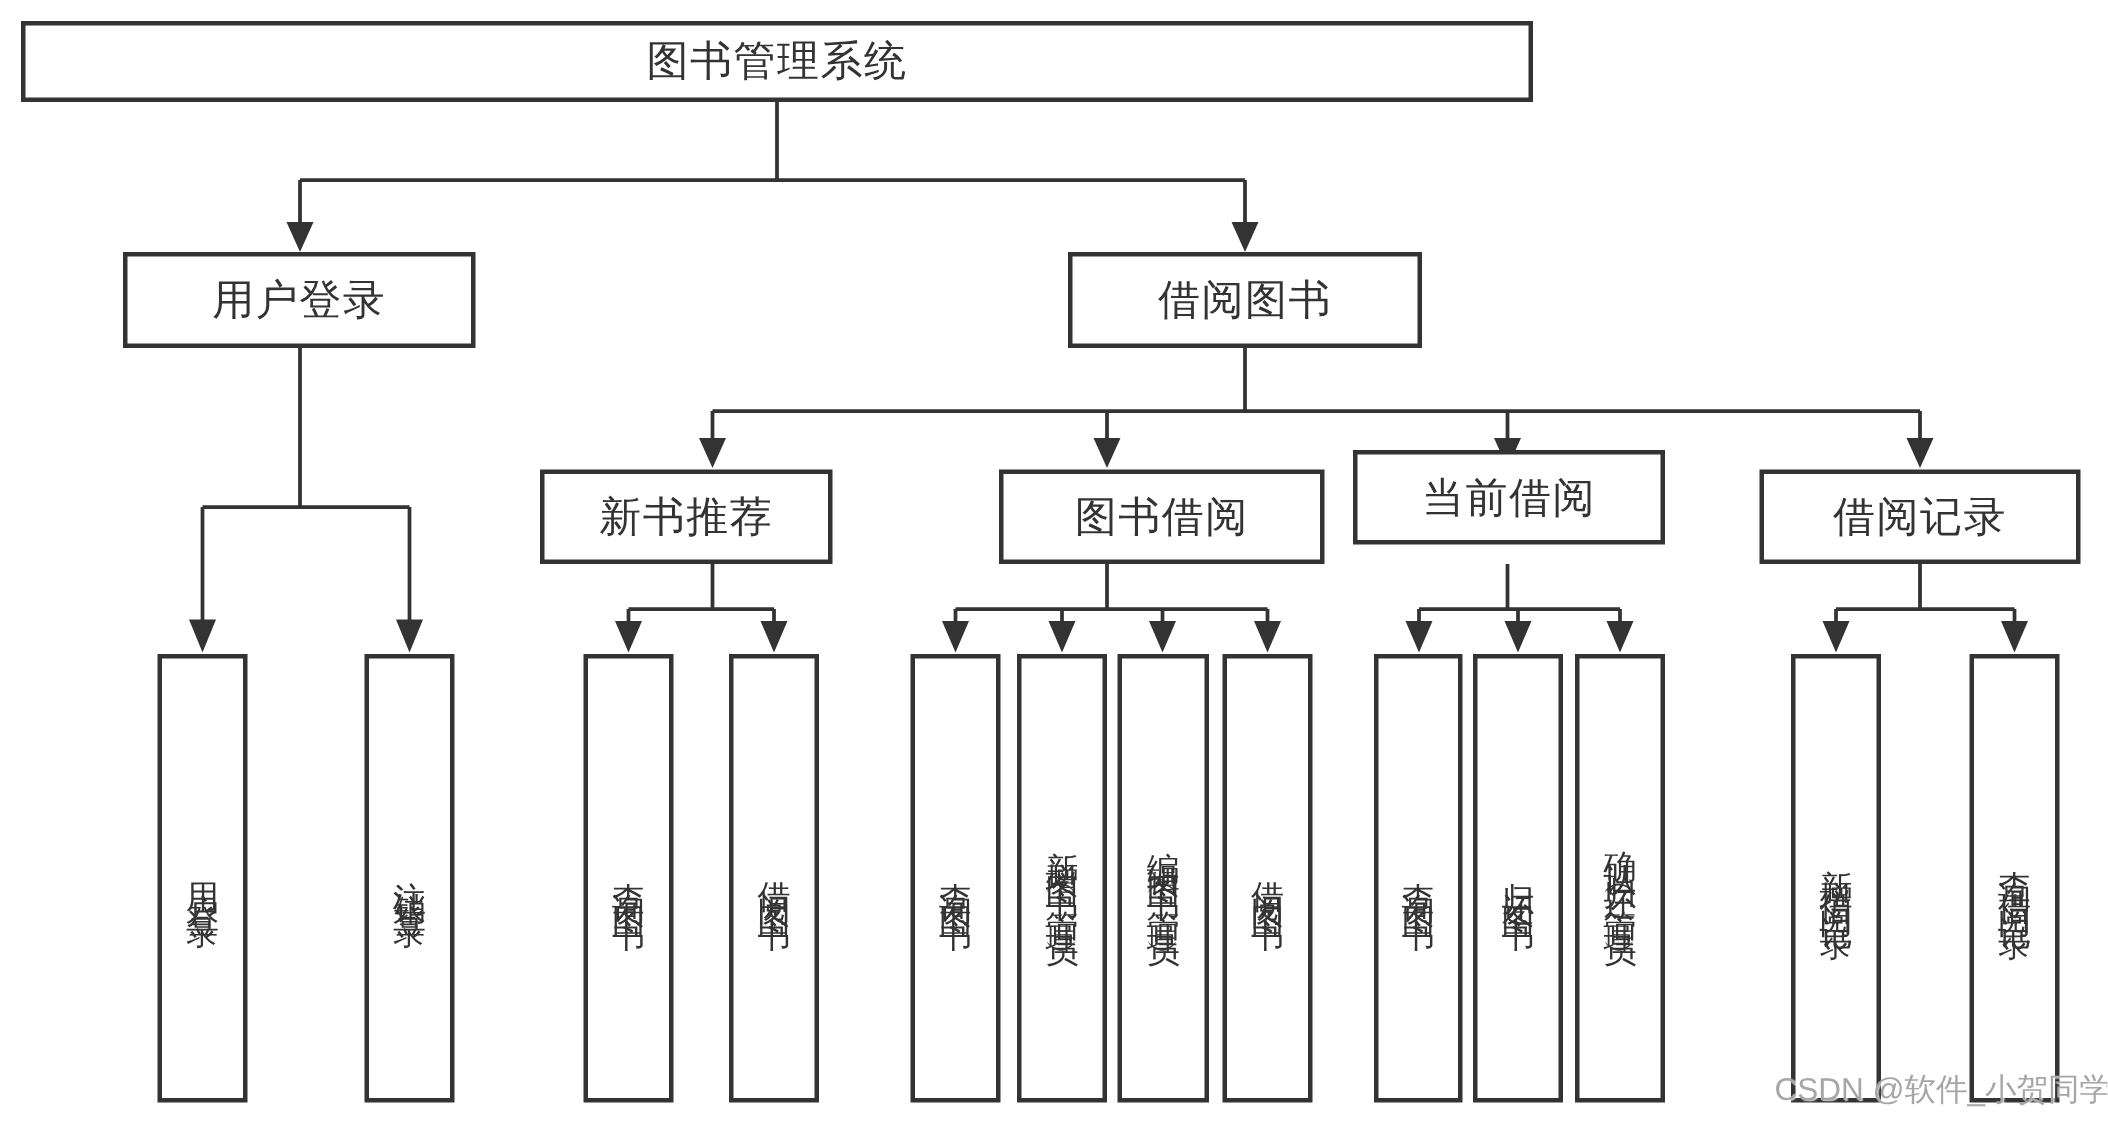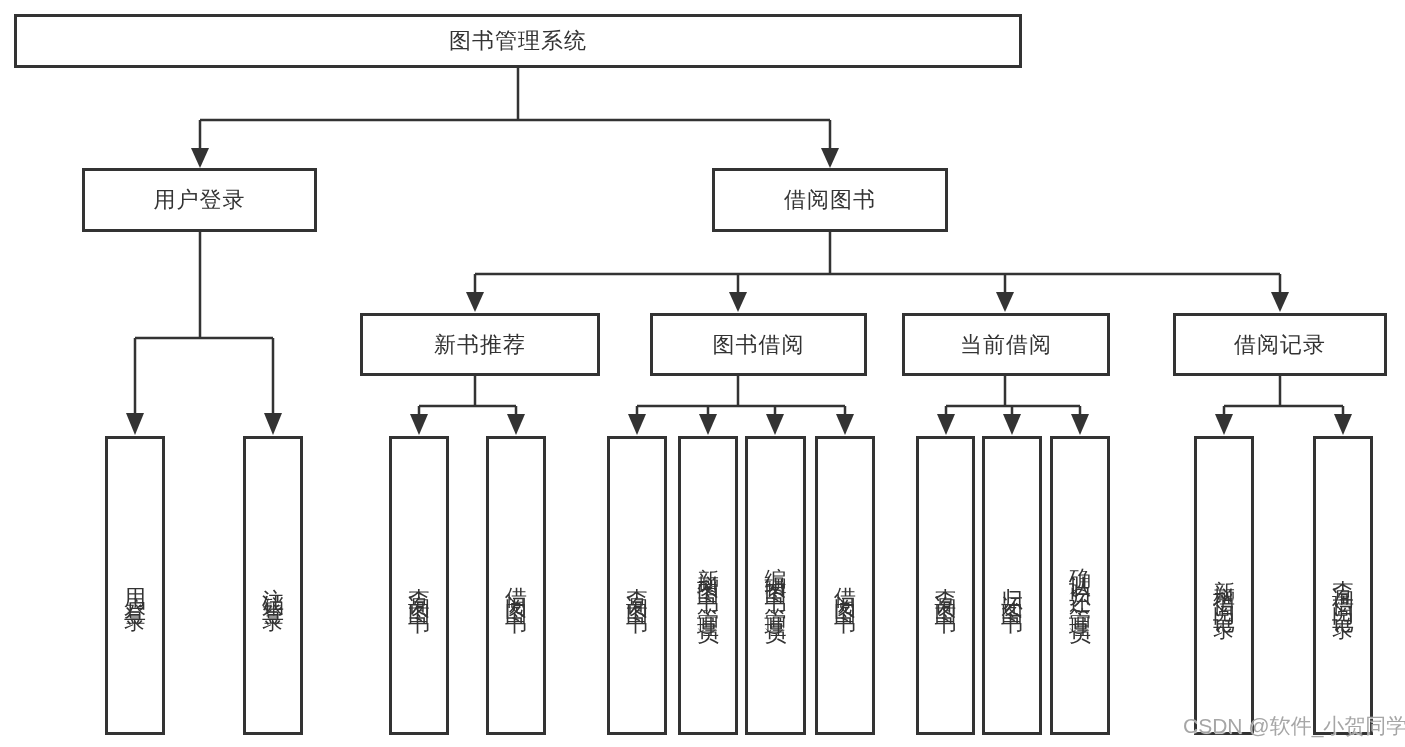--- a/index.html
+++ b/index.html
@@ -19,21 +19,21 @@
   .node {
     position: absolute;
     box-sizing: border-box;
     border: 3px solid #333333;
     background: #ffffff;
     display: flex;
     align-items: center;
     justify-content: center;
     color: #333333;
   }
-  .node.h { font-size: 22px; letter-spacing: 1px; }
+  .node.h { font-size: 28px; letter-spacing: 1px; }
   .node.v .vtext {
     writing-mode: vertical-rl;
     text-orientation: mixed;
     font-size: 22px;
     letter-spacing: 8px;
     line-height: 1;
     white-space: nowrap;
   }
   .watermark {
     position: absolute;
@@ -98,23 +98,23 @@
       <polygon stroke="none" points="1215,414 1233,414 1224,435"></polygon>
       <polygon stroke="none" points="1334,414 1352,414 1343,435"></polygon>
     </g>
   </svg>
 
   <div class="node h" style="left:14px;top:14px;width:1008px;height:54px">图书管理系统</div>
 
   <div class="node h" style="left:82px;top:168px;width:235px;height:64px">用户登录</div>
   <div class="node h" style="left:712px;top:168px;width:236px;height:64px">借阅图书</div>
 
-  <div class="node h" style="left:360px;top:313px;width:240px;height:63px">新书推荐</div>
-  <div class="node h" style="left:650px;top:313px;width:217px;height:63px">图书借阅</div>
-  <div class="node h" style="left:902px;top:313px;width:208px;height:63px">当前借阅</div>
+  <div class="node h" style="left:360px;top:313px;width:195px;height:63px">新书推荐</div>
+  <div class="node h" style="left:666px;top:313px;width:217px;height:63px">图书借阅</div>
+  <div class="node h" style="left:902px;top:300px;width:208px;height:63px">当前借阅</div>
   <div class="node h" style="left:1173px;top:313px;width:214px;height:63px">借阅记录</div>
 
   <div class="node v" style="left:105px;top:436px;width:60px;height:299px">
     <span class="vtext">用户登录</span>
   </div>
   <div class="node v" style="left:243px;top:436px;width:60px;height:299px">
     <span class="vtext">注销登录</span>
   </div>
 
   <div class="node v" style="left:389px;top:436px;width:60px;height:299px">

